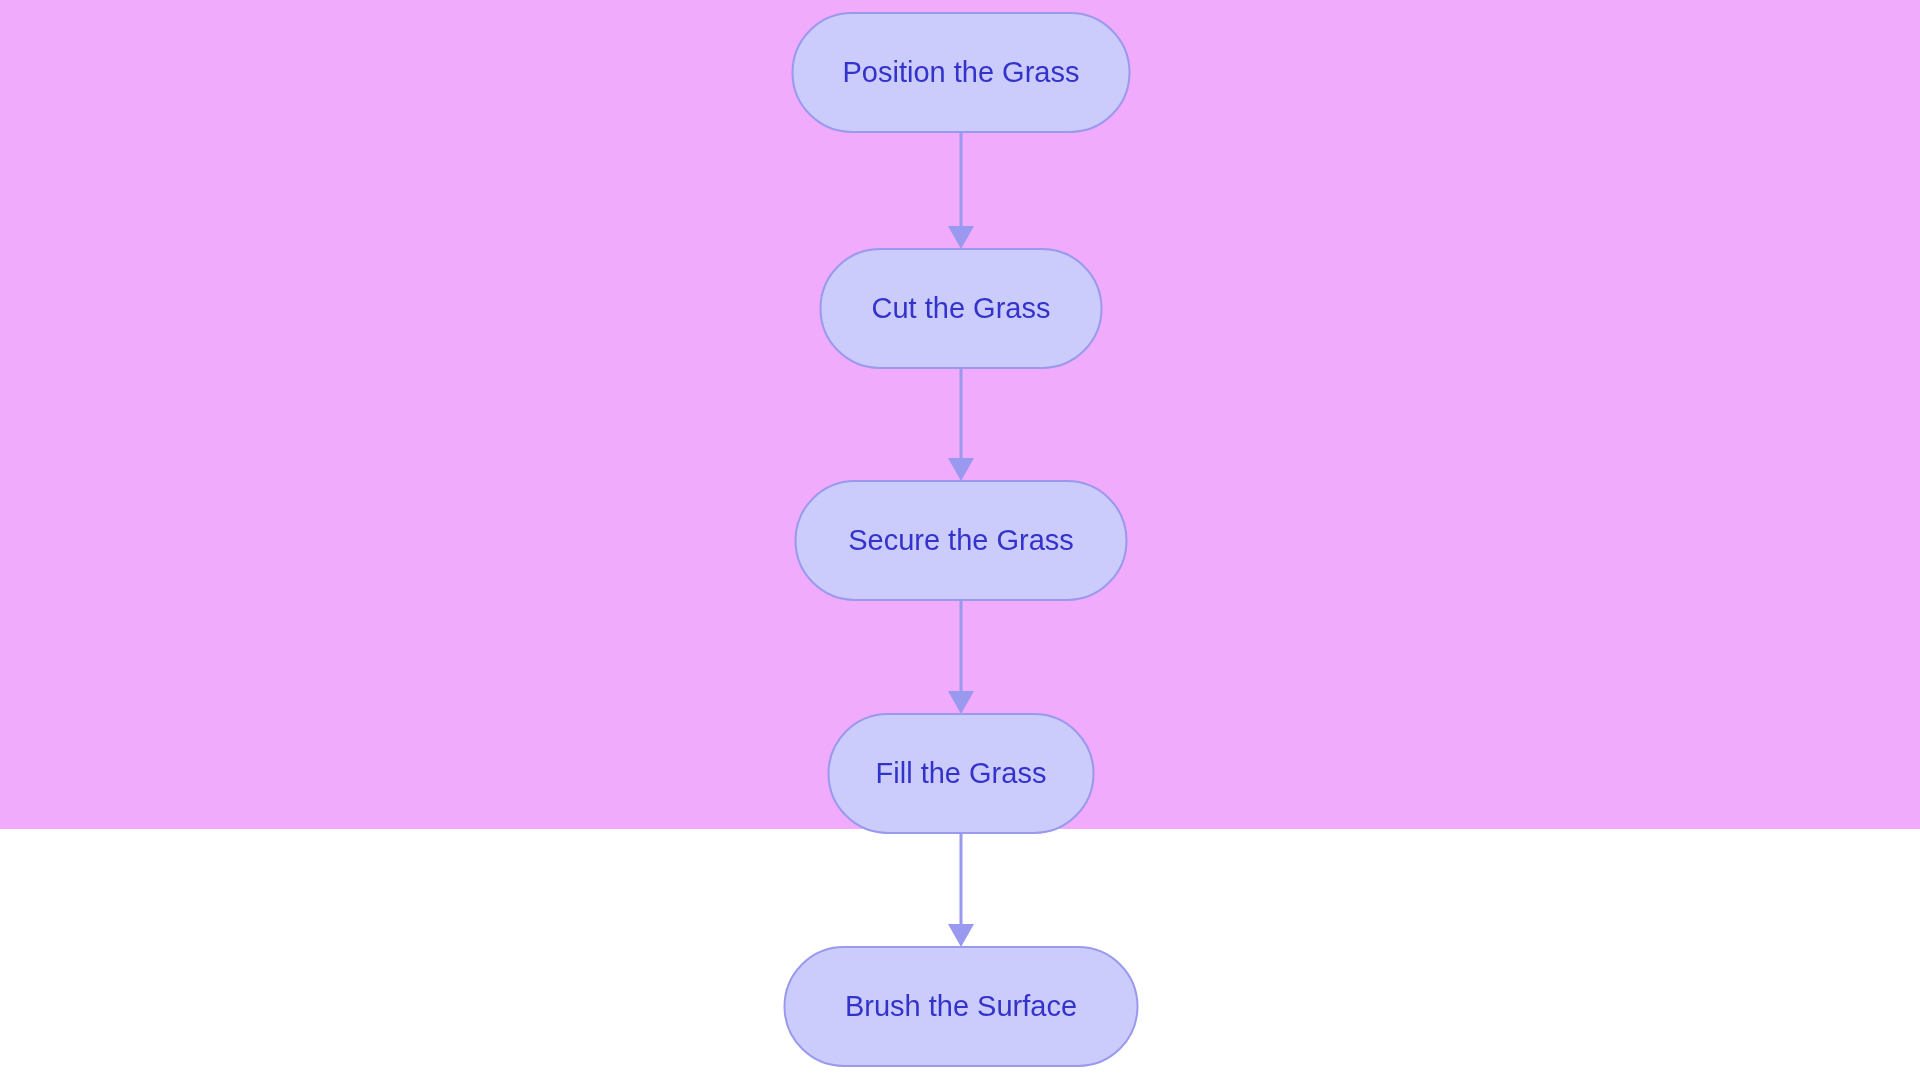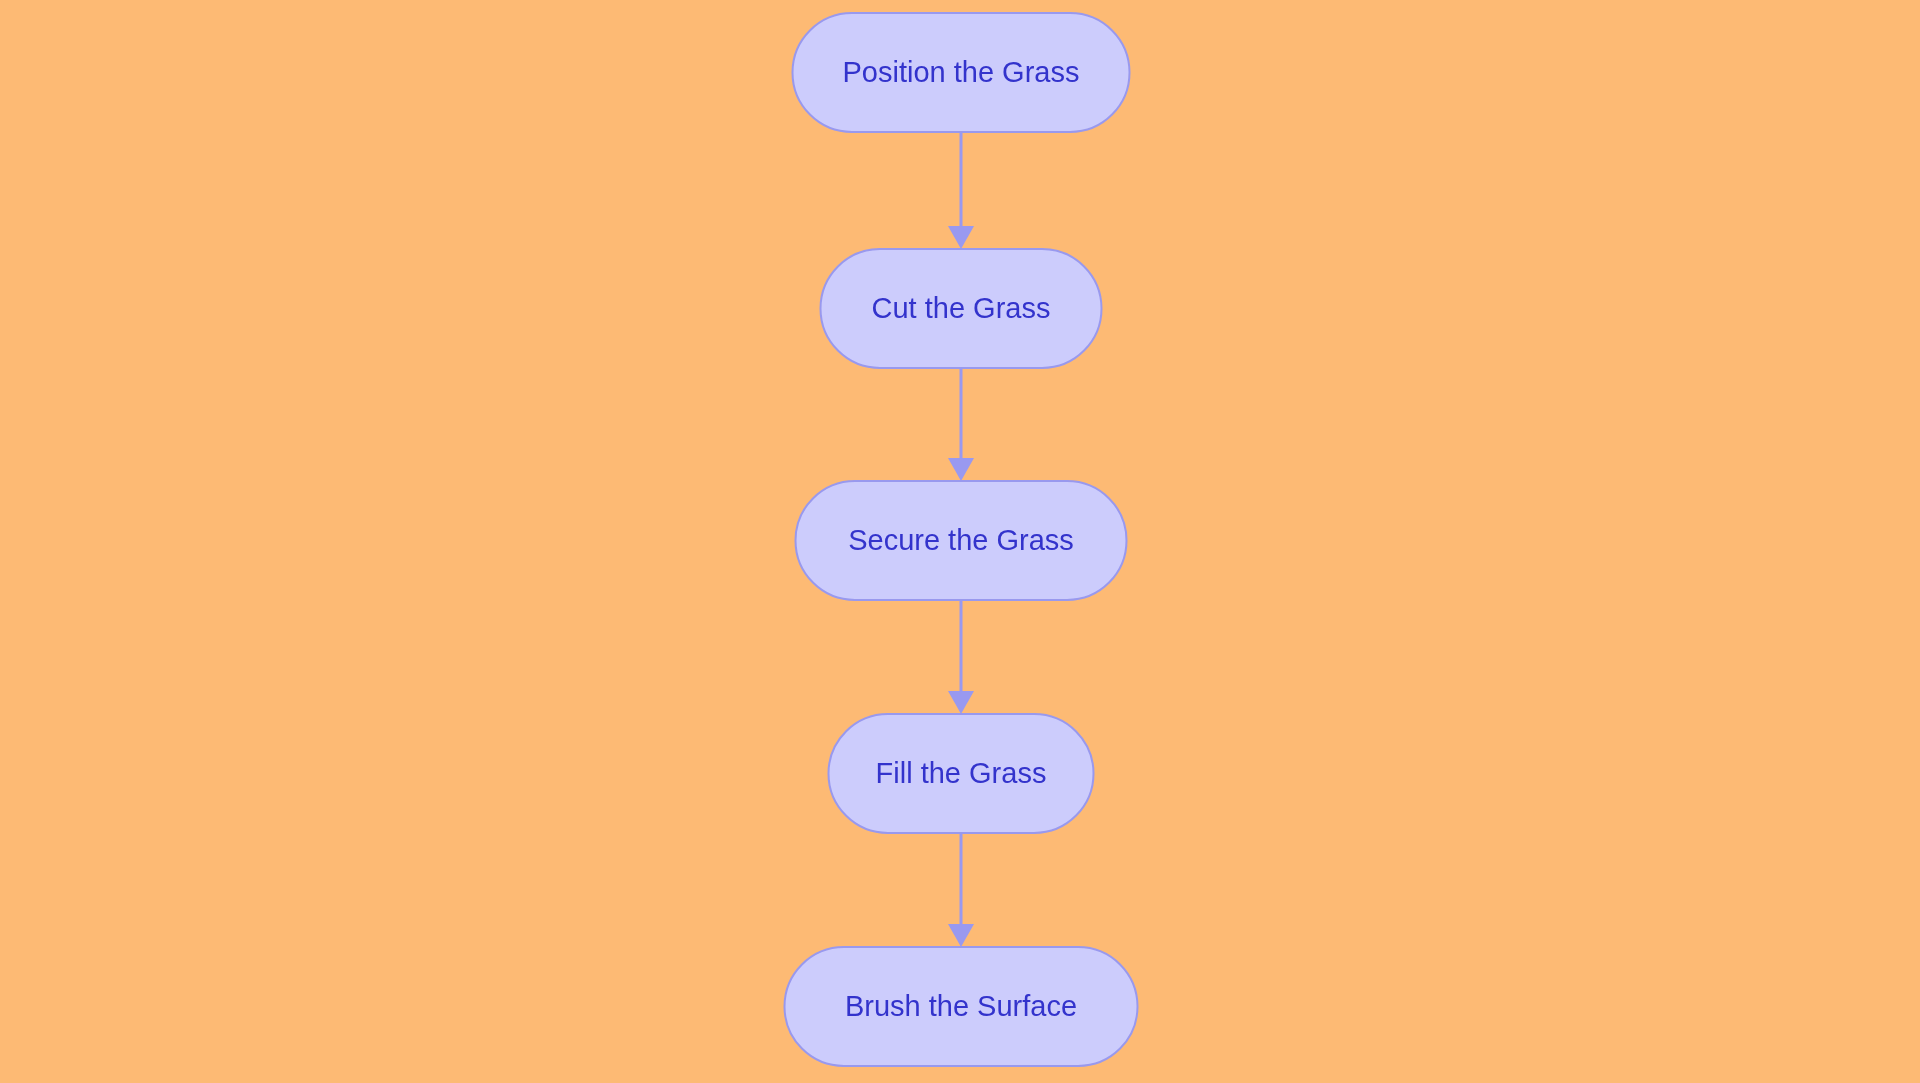--- a/index.html
+++ b/index.html
@@ -10,22 +10,22 @@
   }
   body {
     width: 1920px;
     height: 1083px;
     overflow: hidden;
     font-family: "Liberation Sans", "DejaVu Sans", sans-serif;
   }
   #flowchart-root {
     position: relative;
     width: 1920px;
-    height: 1083px;
-    background: #fdba74;
+    height: 829px;
+    background: #f0abfc;
   }
   #flow-svg {
     position: absolute;
     left: 0;
     top: 0;
     width: 1920px;
     height: 1083px;
   }
   .node-shape {
     fill: #ccccfc;

